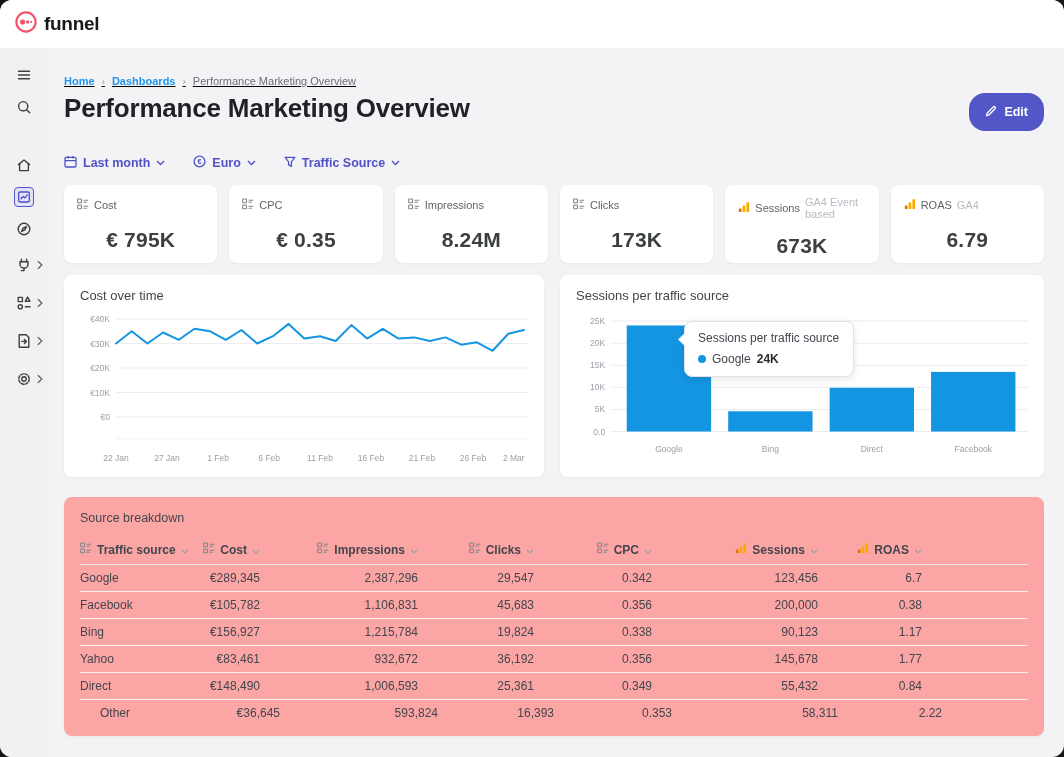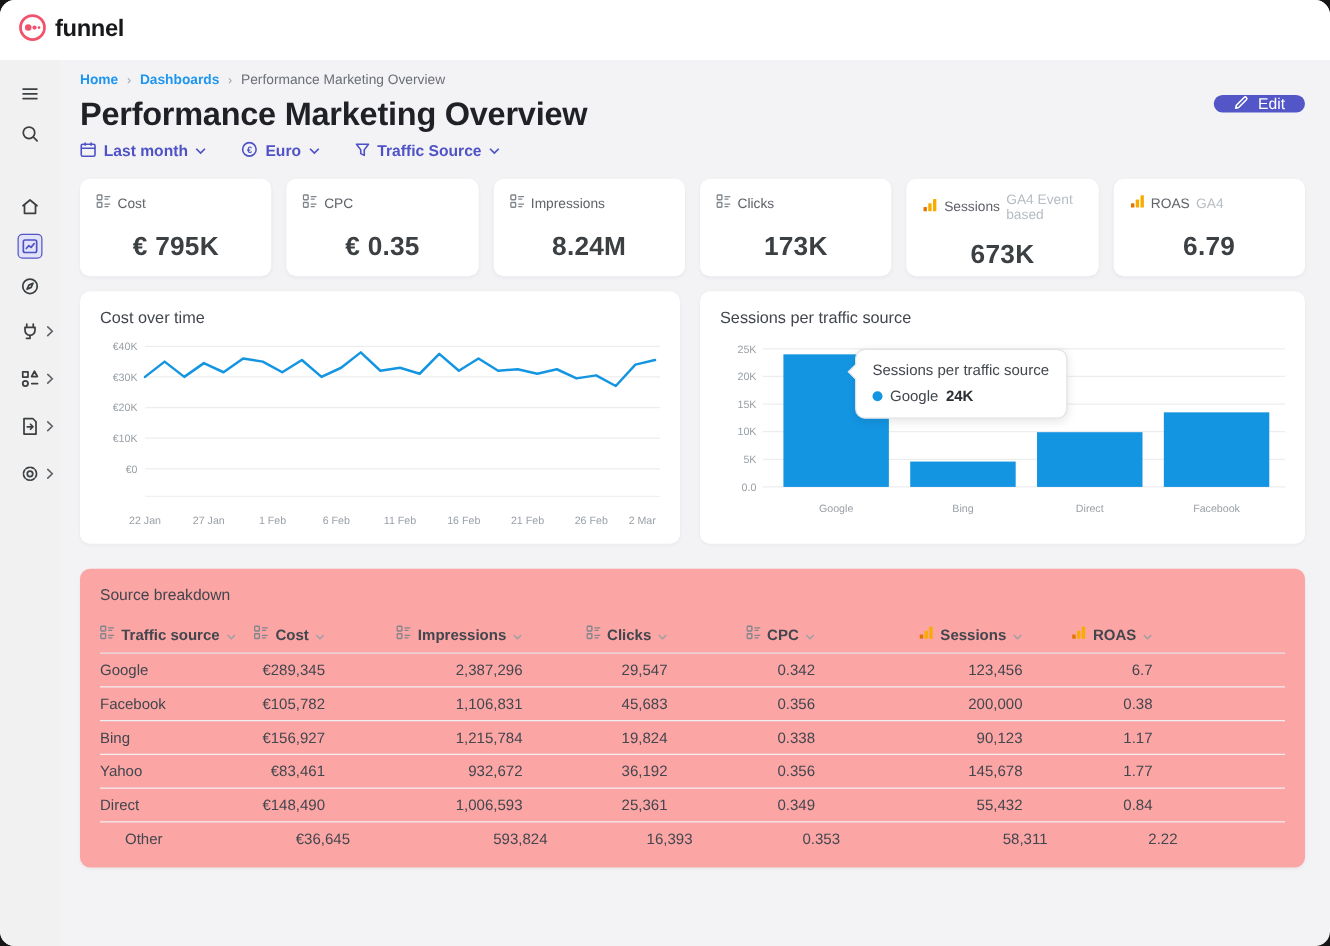--- a/index.html
+++ b/index.html
@@ -22,30 +22,30 @@
   .sidebar{ width:48px; background:#F1F1F2; display:flex; flex-direction:column; align-items:center; padding-top:12px; flex-shrink:0; }
   .sb-item{ width:36px; height:30px; display:flex; align-items:center; justify-content:center; margin-bottom:2px; cursor:pointer; position:relative; }
   .sb-item.gap-a{ margin-top:26px; }
   .sb-item.gap-b{ margin-top:20px; }
   .sb-item.grp{ margin-bottom:4px; margin-top:4px;}
   .sb-icon-wrap{ display:flex; align-items:center; justify-content:center; }
   .sb-item.active .sb-icon-wrap{ background:#E2E3F8; border:1.4px solid #5356C6; border-radius:4px; padding:1px; }
   .sb-chev{ position:absolute; right:-2px; top:50%; transform:translateY(-50%); display:flex; }
   .main{ flex:1; padding:10px 20px 0 16px; overflow:hidden; }
   
-  .breadcrumb{ display:flex; align-items:center; gap:7px; font-size:11px; margin-top:0; }
+  .breadcrumb{ display:flex; align-items:center; gap:7px; font-size:11px; margin-top:17px;text-decoration:underline; }
   .bc-link{ color:#1E96F0; font-weight:600; cursor:pointer; }
   .bc-sep{ color:#9aa0a6; font-size:10px; }
   .bc-current{ color:#6b6f76; }
   .header-row{ display:flex; align-items:flex-start; justify-content:space-between; margin-top:6px; }
   .page-title{ font-size:26px; font-weight:800; color:#1f2126; letter-spacing:-0.2px; }
-  .edit-btn{ background:#5356C6; color:#fff; border:none; border-radius:16px; height:14px; padding:0 16px;
-    font-size:12.5px; font-weight:400; display:flex; align-items:center; gap:7px; cursor:pointer; font-family:inherit; }
-  
-  .filters{ display:flex; align-items:center; gap:28px; margin-top:6px; }
+  .edit-btn{ background:#5356C6; color:#fff; border:none; border-radius:16px; height:38px; padding:0 16px;
+    font-size:12.5px; font-weight:700; display:flex; align-items:center; gap:7px; cursor:pointer; font-family:inherit; }
+  
+  .filters{ display:flex; align-items:center; gap:28px; margin-top:24px; }
   .filter{ display:flex; align-items:center; gap:6px; color:#4F52C6; font-size:12.5px; font-weight:700; cursor:pointer; }
   
   .kpi-row{ display:grid; grid-template-columns:repeat(6,1fr); gap:12px; margin-top:14px; }
   .kpi-card{ background:#fff; border-radius:8px; height:78px; padding:11px 13px; box-shadow:0 1px 3px rgba(30,30,40,.05); cursor:pointer; }
   .kpi-head{ display:flex; align-items:center; gap:5px; }
   .kpi-label{ font-size:11px; color:#5f6368; }
   .kpi-sub{ font-size:11px; color:#b7bcc3; }
   .kpi-value{ text-align:center; font-size:21px; font-weight:800; color:#3c4043; margin-top:14px; letter-spacing:0.2px; }
   
   .charts-row{ display:grid; grid-template-columns:480px 1fr; gap:16px; margin-top:12px; }

